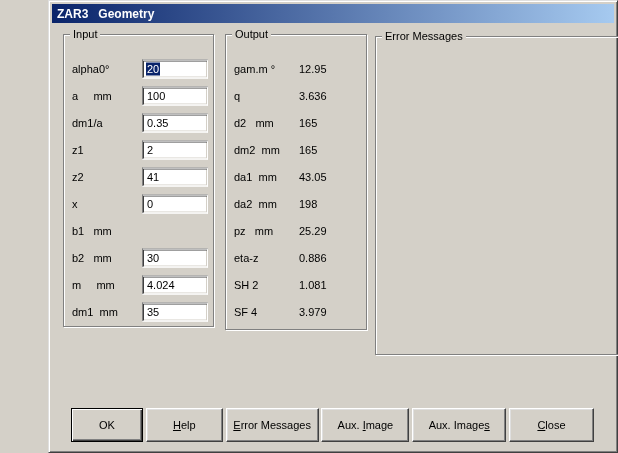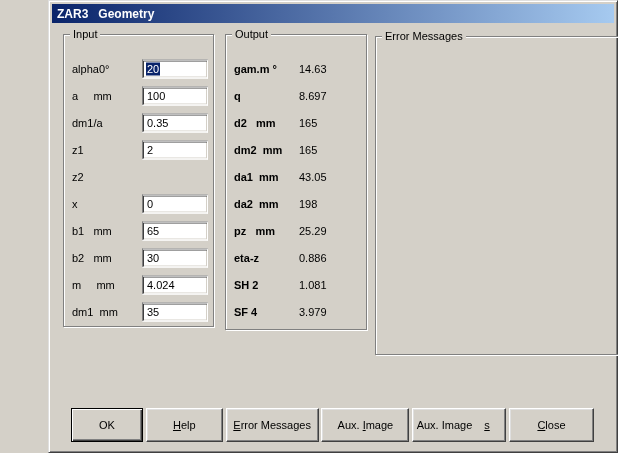--- a/index.html
+++ b/index.html
@@ -48,21 +48,21 @@
     width: 66px; height: 19px; box-sizing: border-box;
     background: #ffffff;
     border: 1px solid; border-color: #808080 #ffffff #ffffff #808080;
     box-shadow: inset 1px 1px 0 #404040, inset -1px -1px 0 #d4d0c8;
     display: flex; align-items: center; padding-left: 3px;
   }
   .val { line-height: 13px; padding: 0 1px; }
   .val.sel { background: #0a246a; color: #ffffff; }
 
   .out-row { height: 27px; position: relative; }
-  .out-lbl { position: absolute; left: 8px; top: 50%; transform: translateY(-50%); white-space: pre; font-weight: bold; }
+  .out-lbl { position: absolute; left: 8px; top: 50%; transform: translateY(-50%); white-space: pre; }
   .out-val { position: absolute; left: 73px; top: 50%; transform: translateY(-50%); }
 
   .button-row {
     position: absolute; left: 22px; right: 23px; top: 407px; height: 24px;
     display: flex; justify-content: space-between;
   }
   .btn {
     height: 24px; box-sizing: border-box;
     background: #d4d0c8; color: #000;
     font-family: "Liberation Sans", sans-serif; font-size: 11px;
@@ -72,21 +72,21 @@
     padding: 16px; cursor: default;
   }
   .btn.default {
     border: 1px solid #000000;
     box-shadow: inset 1px 1px 0 #ffffff, inset -1px -1px 0 #404040, inset -2px -2px 0 #808080;
   }
   .btn:nth-child(1) { width: 72px; }
   .btn:nth-child(2) { width: 77px; }
   .btn:nth-child(3) { width: 93px; }
   .btn:nth-child(4) { width: 88px; text-align: center; }
-  .btn:nth-child(5) { width: 94px; gap: 12px; }
+  .btn:nth-child(5) { width: 94px; }
   .btn:nth-child(6) { width: 85px; }
   .btn span { white-space: pre; }
   .mn { text-decoration: underline; }
 </style>
 </head>
 <body>
 
 <div class="window">
 
   <div class="titlebar">
@@ -115,32 +115,32 @@
           </div>
       </div>
       <div class="row">
         <span class="lbl">z1</span>
         <div class="textbox">
             <span class="val">2</span>
           </div>
       </div>
       <div class="row">
         <span class="lbl">z2</span>
+        <div class="textbox">
+            <span class="val">41</span>
+          </div>
       </div>
       <div class="row">
         <span class="lbl">x</span>
         <div class="textbox">
             <span class="val">0</span>
           </div>
       </div>
       <div class="row">
         <span class="lbl">b1   mm</span>
-        <div class="textbox">
-            <span class="val">65</span>
-          </div>
       </div>
       <div class="row">
         <span class="lbl">b2   mm</span>
         <div class="textbox">
             <span class="val">30</span>
           </div>
       </div>
       <div class="row">
         <span class="lbl">m     mm</span>
         <div class="textbox">
@@ -154,25 +154,25 @@
           </div>
       </div>
     </div>
   </div>
 
   <div class="group" id="output-group">
     <span class="group-label">Output</span>
     <div class="rows">
       <div class="out-row">
         <span class="out-lbl">gam.m °</span>
-        <span class="out-val">14.63</span>
+        <span class="out-val">12.95</span>
       </div>
       <div class="out-row">
         <span class="out-lbl">q</span>
-        <span class="out-val">8.697</span>
+        <span class="out-val">3.636</span>
       </div>
       <div class="out-row">
         <span class="out-lbl">d2   mm</span>
         <span class="out-val">165</span>
       </div>
       <div class="out-row">
         <span class="out-lbl">dm2  mm</span>
         <span class="out-val">165</span>
       </div>
       <div class="out-row">

